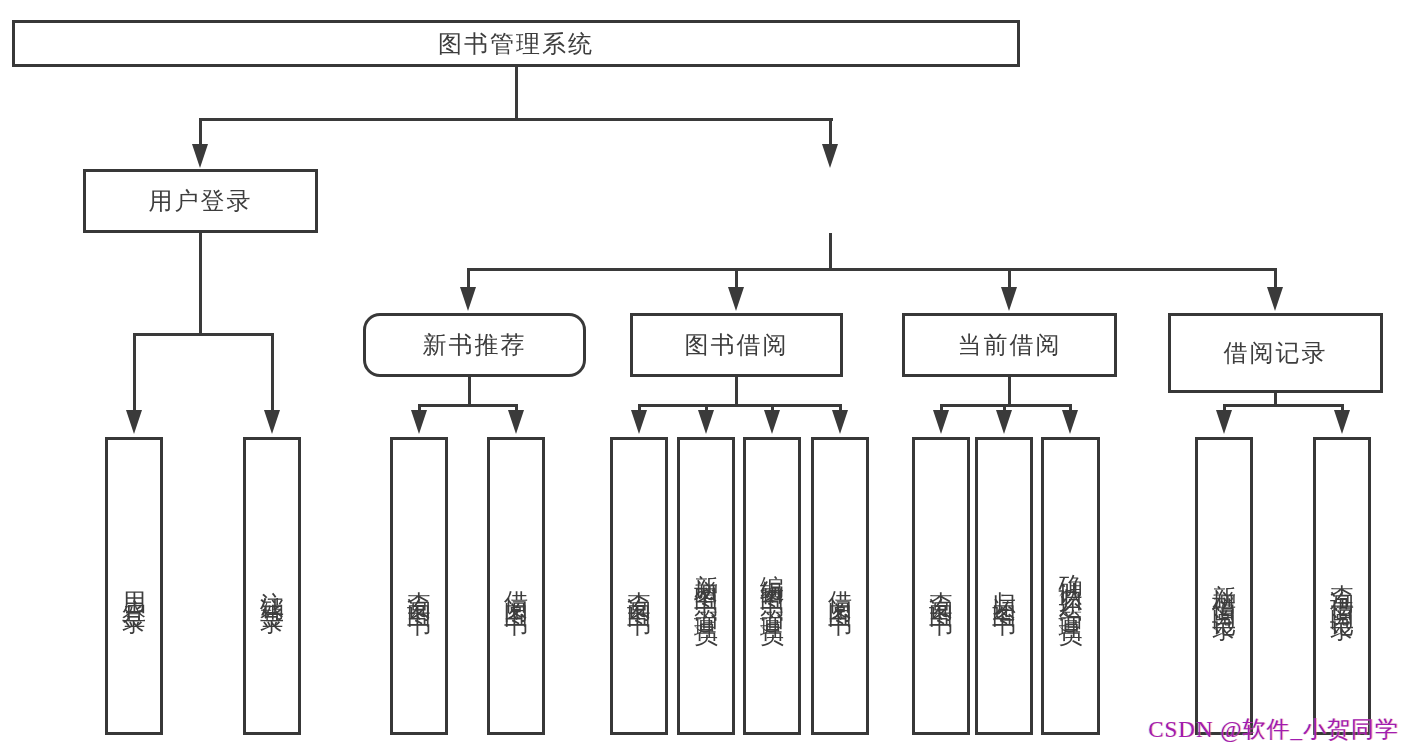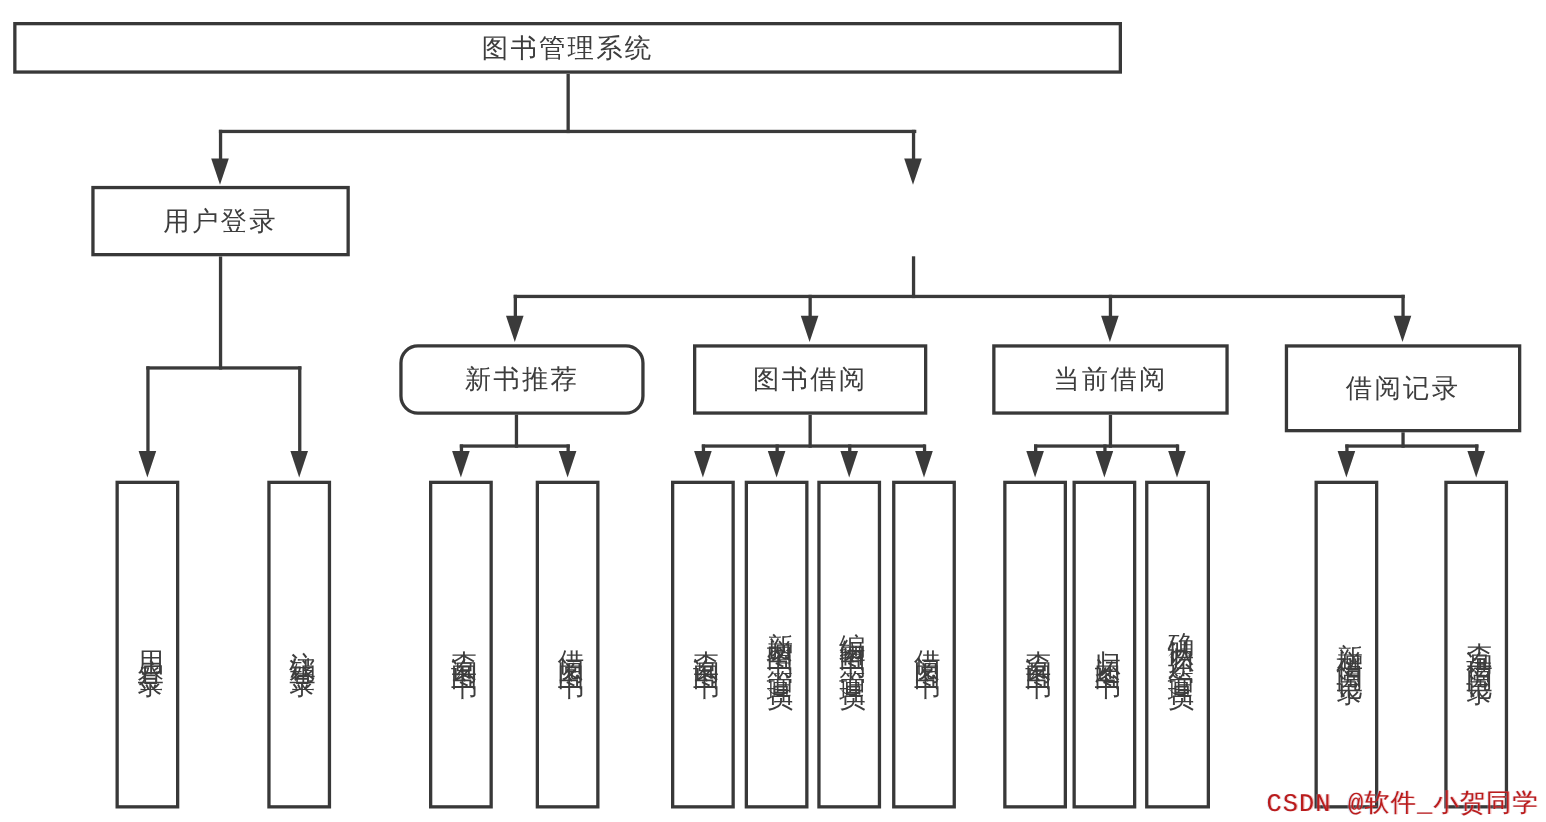--- a/index.html
+++ b/index.html
@@ -1,39 +1,39 @@
 <!DOCTYPE html>
 <html><head>
 <meta charset="utf-8">
 <style>
   html,body { margin:0; padding:0; background:#ffffff; }
   .canvas {
     position:relative; width:1405px; height:747px; background:#ffffff;
-    font-family:Liberation Mono, monospace;
+    font-family:Liberation Serif, serif;
     color:#3d3d3d; overflow:hidden;
   }
   .box {
     position:absolute; box-sizing:border-box; background:#ffffff;
     border:3px solid #383838; display:flex; align-items:center; justify-content:center;
     font-size:24px; letter-spacing:2px; color:#3d3d3d; z-index:2;
   }
   .vbox span {
     writing-mode:vertical-rl; text-orientation:mixed;
     letter-spacing:7px; line-height:1;
   }
   .hline { position:absolute; height:3px; background:#3a3a3a; z-index:1; }
   .vline { position:absolute; width:3px;  background:#3a3a3a; z-index:1; }
   .tri {
     position:absolute; width:0; height:0; z-index:1;
     border-left:8px solid transparent; border-right:8px solid transparent;
     border-top:24px solid #3a3a3a;
   }
   .watermark {
     position:absolute; right:6px; top:714px; z-index:5;
-    font-size:23px; letter-spacing:1px; color:#b91c1c;
+    font-size:23px; letter-spacing:1px; color:#a21caf;
     text-shadow:1px 0 0 rgba(247,121,121,0.45), -1px 0 0 rgba(160,190,225,0.35);
     white-space:nowrap;
   }
 </style>
 </head>
 <body>
 
 <div class="canvas">
 
   <div class="box" style="left:12px; top:20px; width:1008px; height:47px;">

